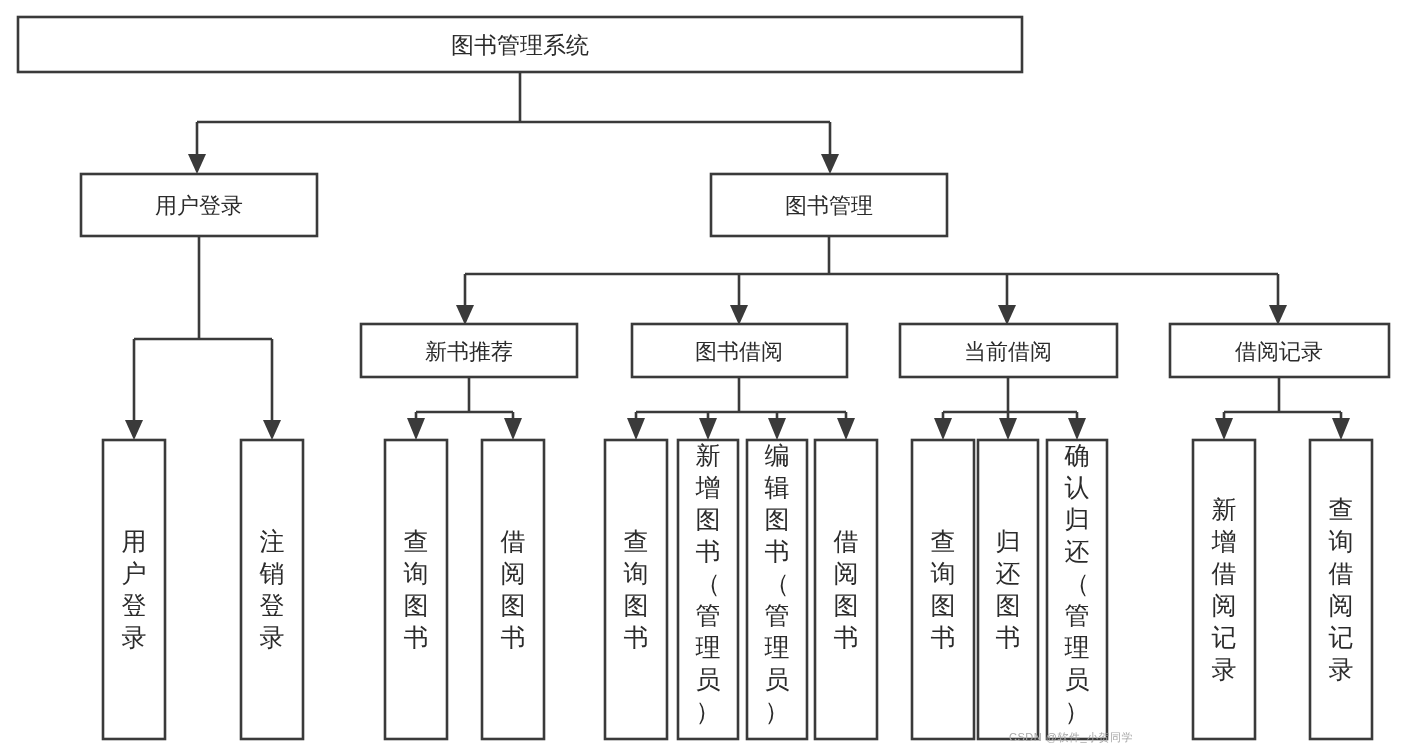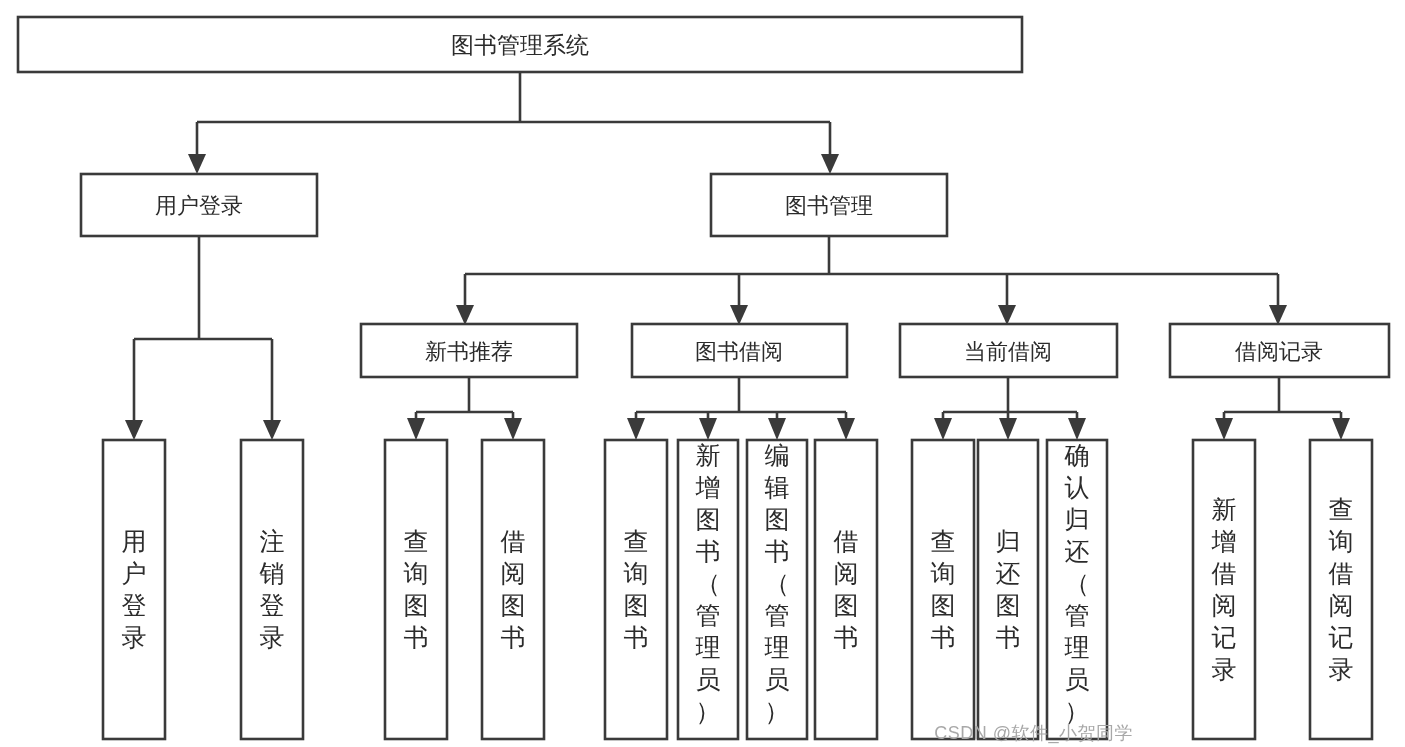--- a/index.html
+++ b/index.html
@@ -55,21 +55,21 @@
     fill: #2b2b2b;
     font-family: "Liberation Sans", "DejaVu Sans", sans-serif;
     font-size: 25px;
     text-anchor: middle;
   }
   .watermark {
     position: absolute;
     right: 8px;
     bottom: 6px;
     font-family: "Liberation Sans", "DejaVu Sans", sans-serif;
-    font-size: 18px;
+    font-size: 11px;
     color: #a8a8a8;
     letter-spacing: 0.5px;
     white-space: nowrap;
     pointer-events: none;
   }
 </style>
 </head>
 <body>
 
 <div id="diagram-root">

